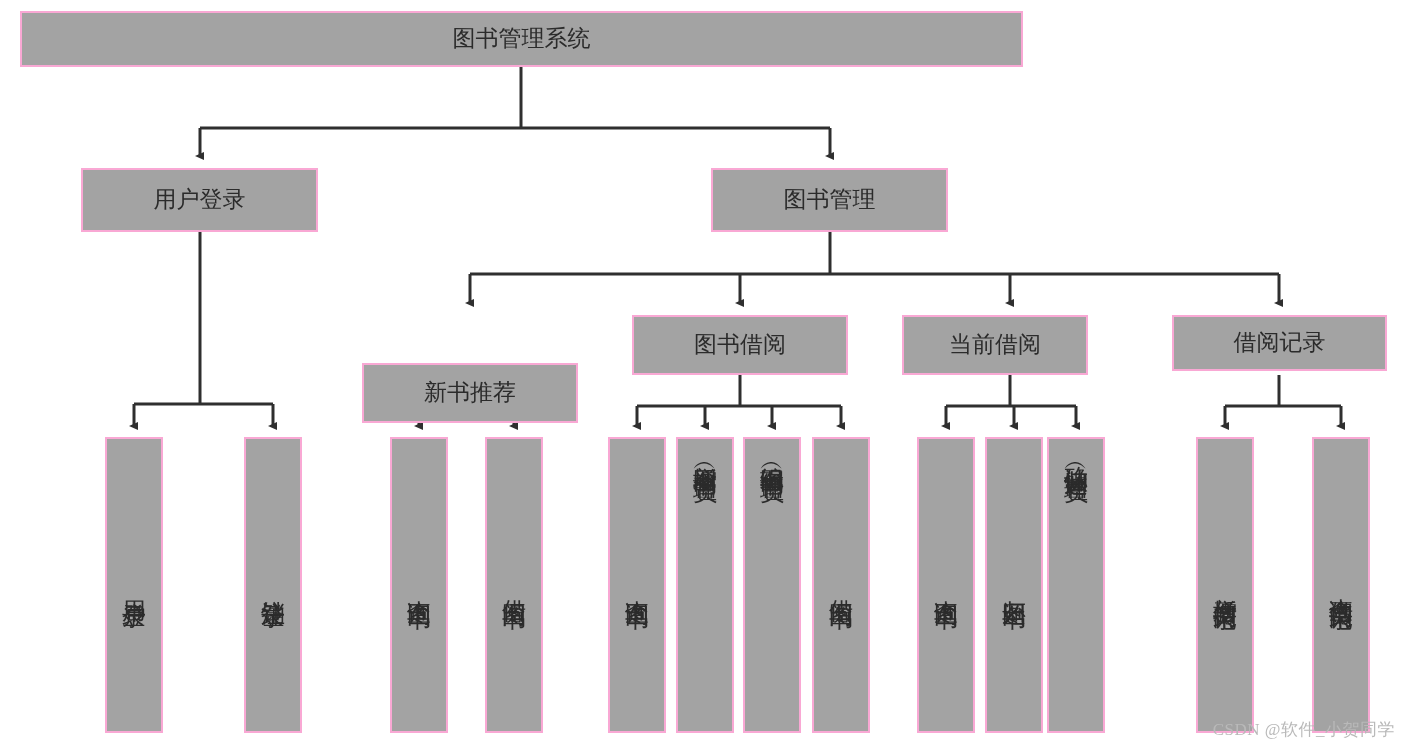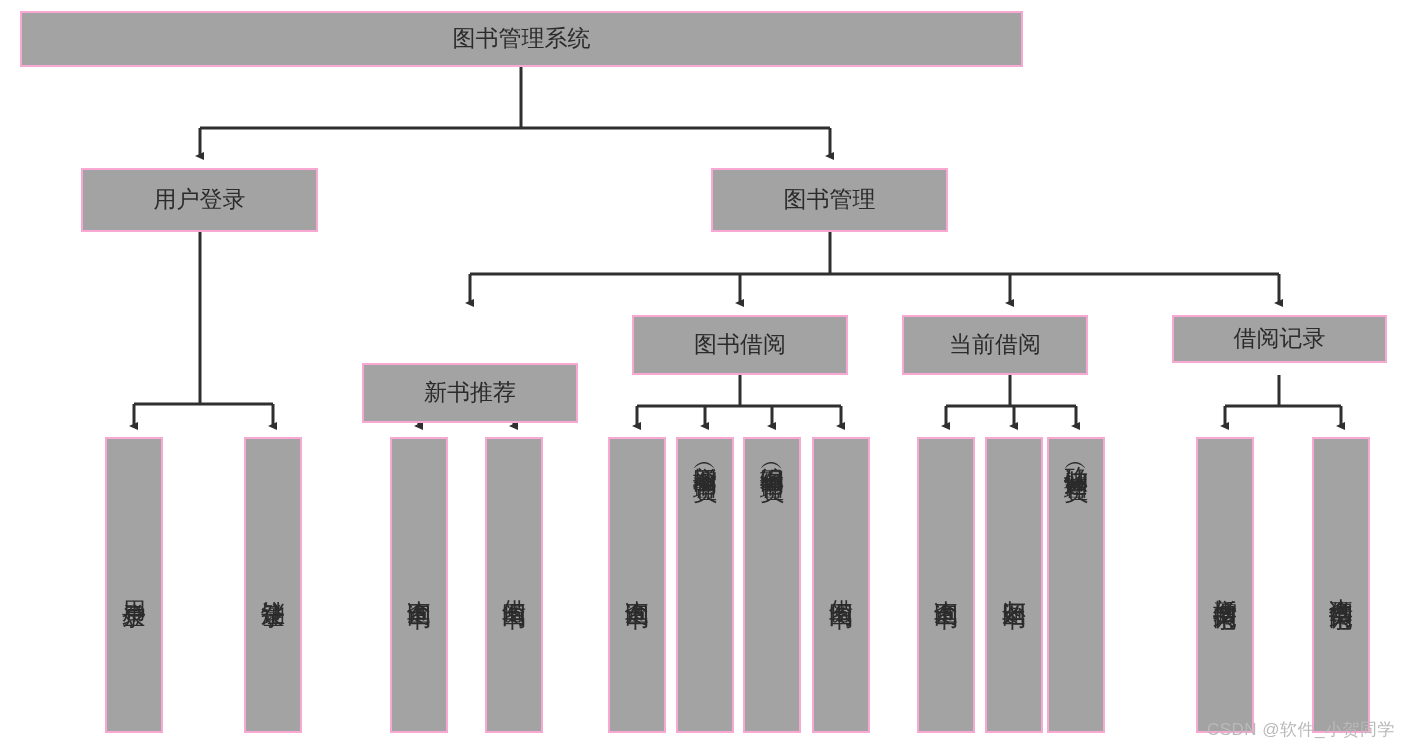--- a/index.html
+++ b/index.html
@@ -70,21 +70,21 @@
   }
   #watermark {
     position: absolute;
     right: 10px;
     bottom: 6px;
     font-size: 17px;
     color: #b9b9b9;
     letter-spacing: 0.5px;
     z-index: 5;
     white-space: nowrap;
-    font-family: Liberation Sans, sans-serif;
+    font-family: Liberation Serif, serif;
   }
 </style>
 </head>
 <body>
 
 <div id="canvas">
 
   <svg id="connectors" viewBox="0 0 1405 747" xmlns="http://www.w3.org/2000/svg">
     <defs>
       <marker id="arrow" markerWidth="10" markerHeight="10" refX="5" refY="5" orient="auto" markerUnits="userSpaceOnUse">
@@ -148,21 +148,21 @@
 
   <div class="node horiz" style="left:362px; top:315px; width:216px; height:60px;margin-top:48px;">
     <span class="label">新书推荐</span>
   </div>
   <div class="node horiz" style="left:632px; top:315px; width:216px; height:60px;">
     <span class="label">图书借阅</span>
   </div>
   <div class="node horiz" style="left:902px; top:315px; width:186px; height:60px;">
     <span class="label">当前借阅</span>
   </div>
-  <div class="node horiz" style="left:1172px; top:315px; width:215px; height:48px;">
+  <div class="node horiz" style="left:1172px; top:315px; width:215px; height:56px;">
     <span class="label">借阅记录</span>
   </div>
 
   <div class="node vert centered" style="left:105px; top:437px; width:58px; height:296px;">
     <span class="label">用户登录</span>
   </div>
   <div class="node vert centered" style="left:244px; top:437px; width:58px; height:296px;">
     <span class="label">注销登录</span>
   </div>
 

